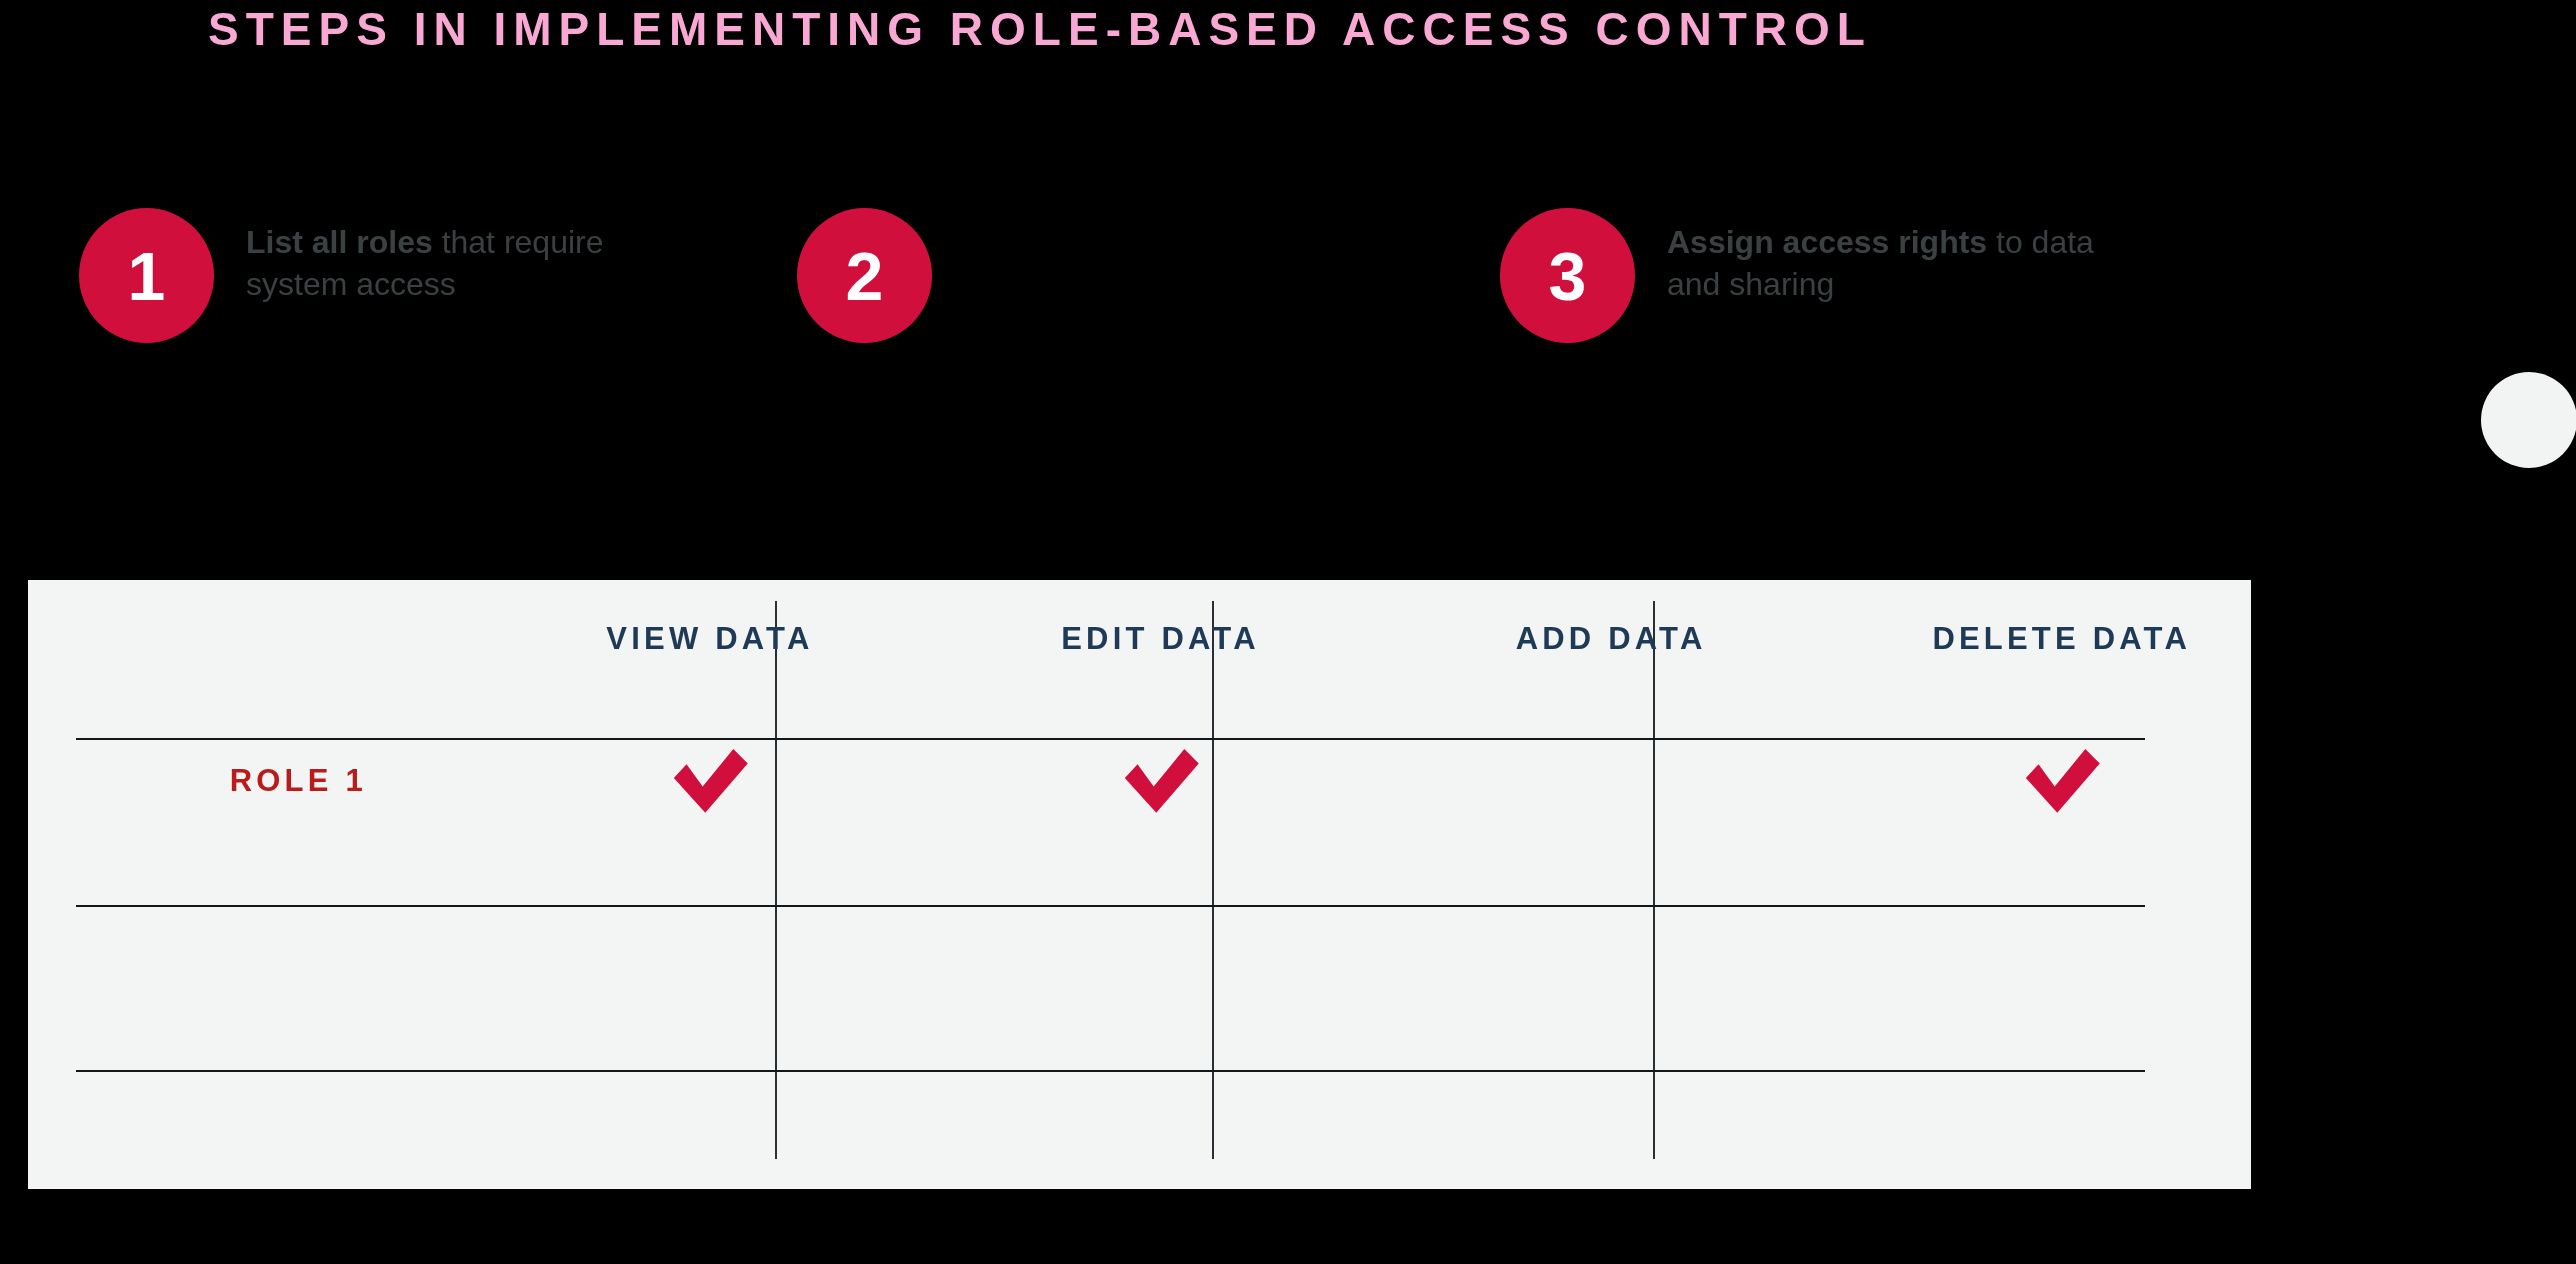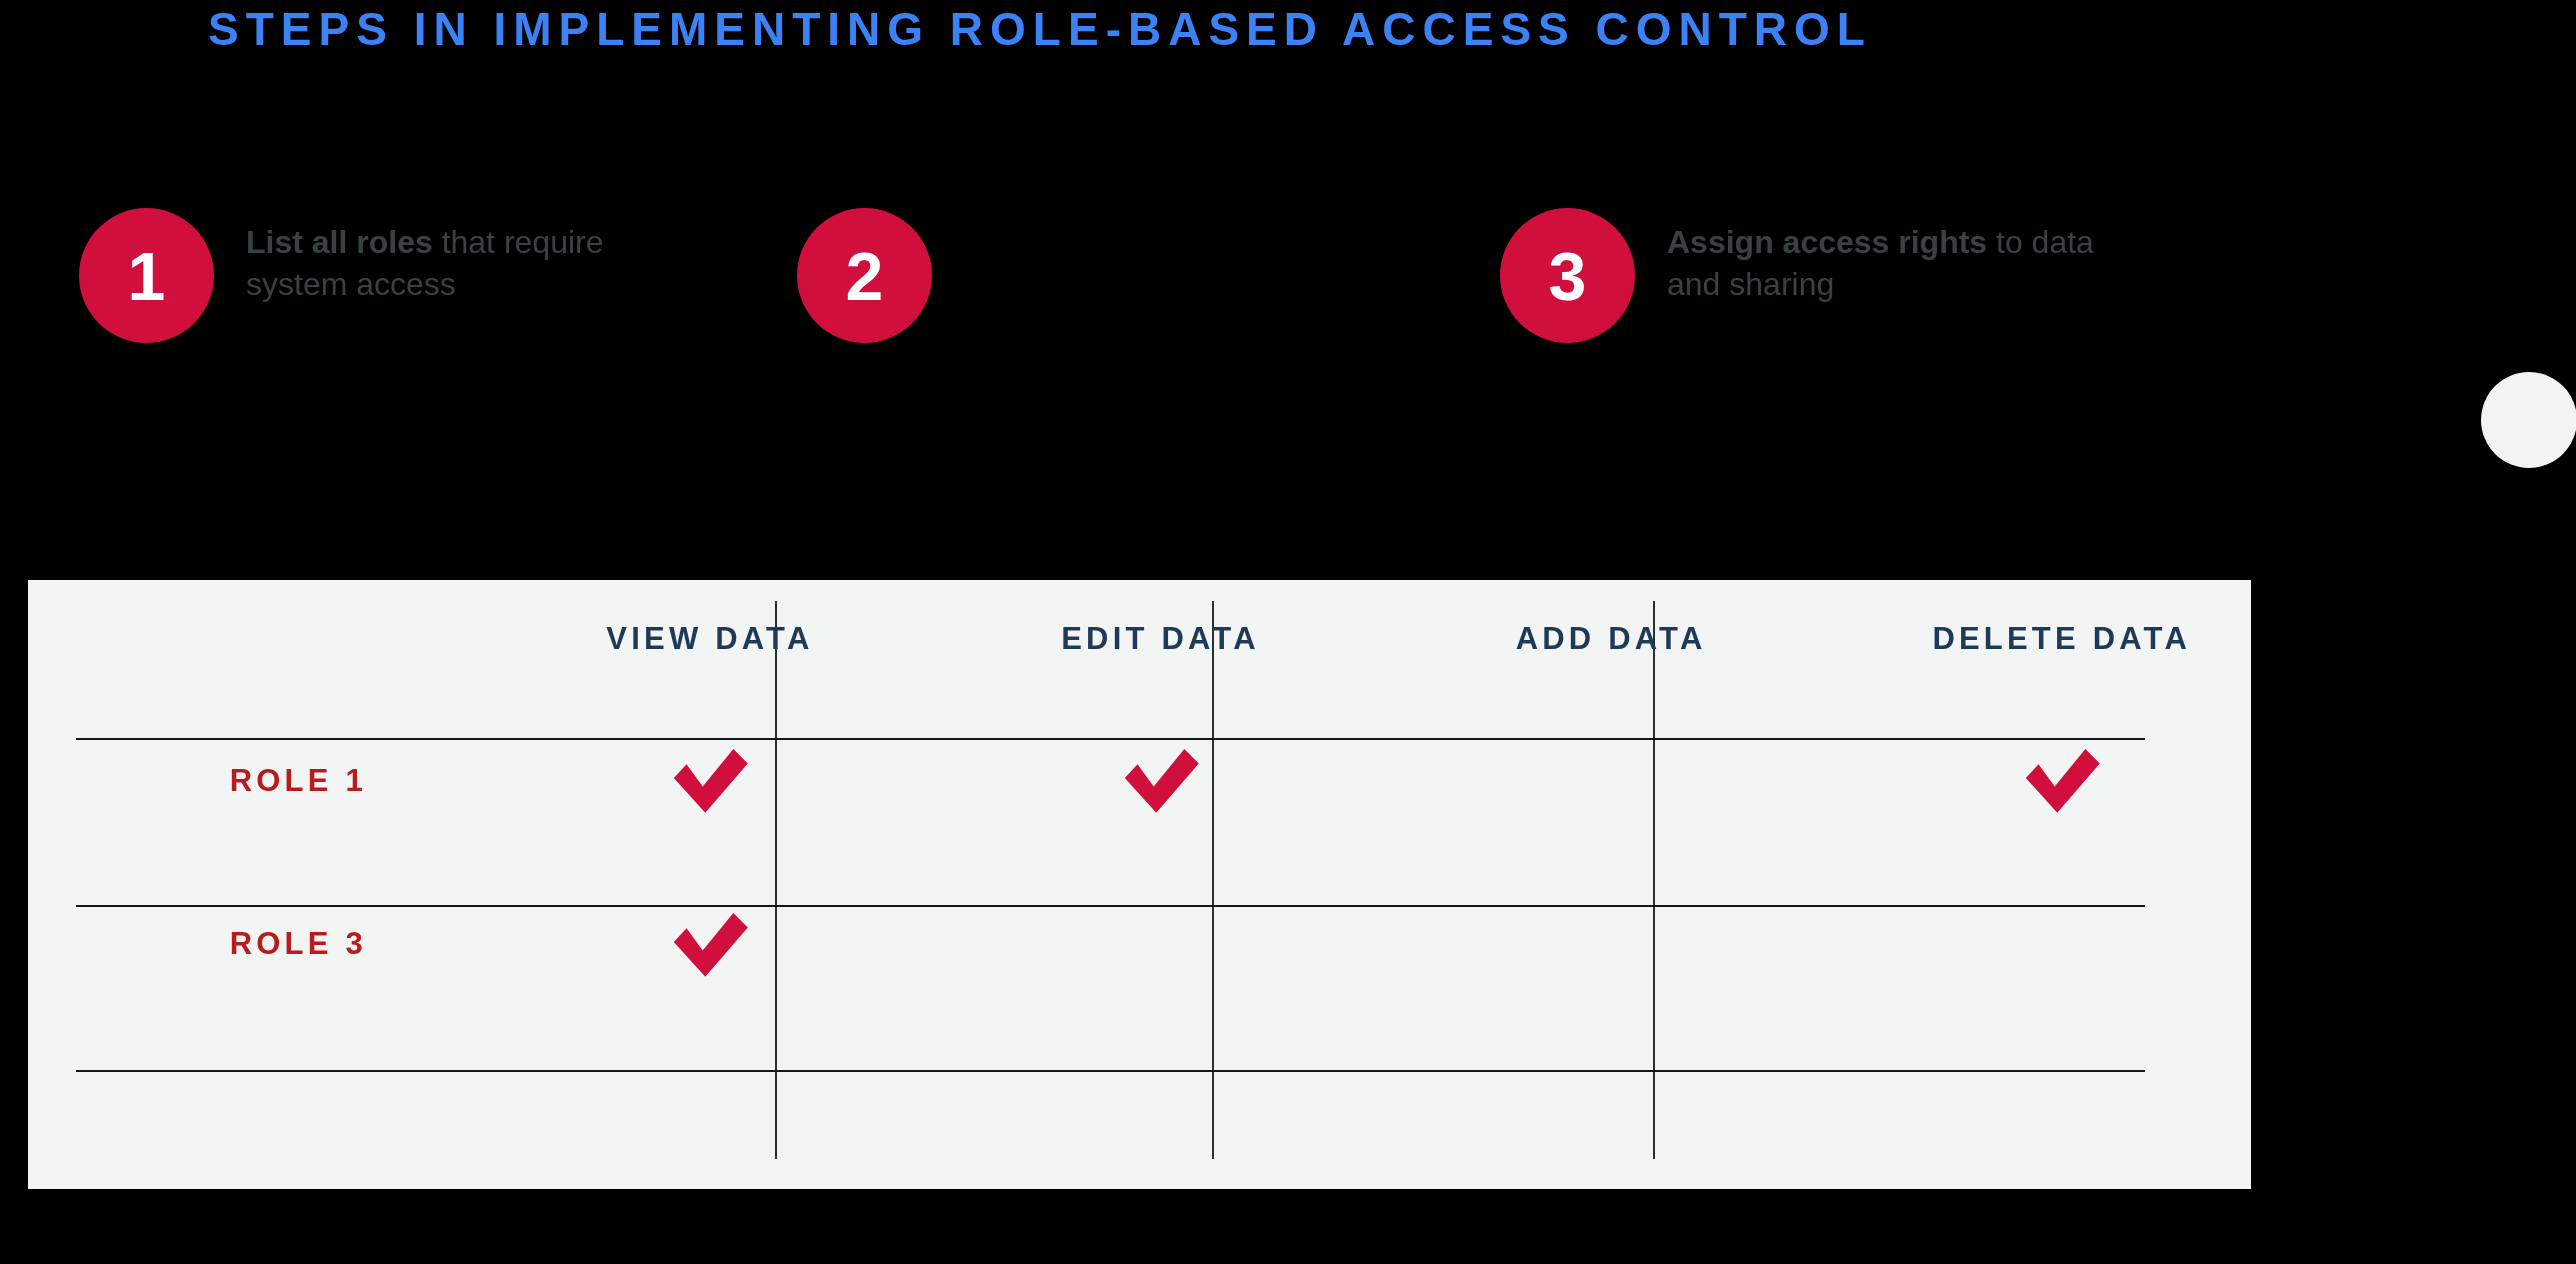--- a/index.html
+++ b/index.html
@@ -23,21 +23,21 @@
     background: #000000;
   }
 
   
   .title {
     position: absolute;
     left: 0;
     top: 1.8px;
     width: 2080px;
     text-align: center;
-    color: #3b82f6;
+    color: #f9a8d4;
     font-size: 46px;
     font-weight: bold;
     letter-spacing: 7px;
     font-family: "Liberation Sans", sans-serif;
     white-space: nowrap;
   }
 
   
   .steps {
     position: absolute;
@@ -258,31 +258,20 @@
             </td>
           <td class="check-cell"></td>
           <td class="check-cell">
               <svg class="check" viewBox="0 0 100 100">
                 <path d="M8 47 L23 31 L42 57 L78 13 L95 30 L45 88 Z" fill="#d10f3c"></path>
               </svg>
             </td>
         </tr>
 
 
-        <tr class="r3">
-          <td class="role-label">ROLE 3</td>
-          <td class="check-cell">
-              <svg class="check" viewBox="0 0 100 100">
-                <path d="M8 47 L23 31 L42 57 L78 13 L95 30 L45 88 Z" fill="#d10f3c"></path>
-              </svg>
-            </td>
-          <td class="check-cell"></td>
-          <td class="check-cell"></td>
-          <td class="check-cell"></td>
-        </tr>
 
       </tbody>
     </table>
 
   </div>
 
 </div>
 
 
 </body></html>

